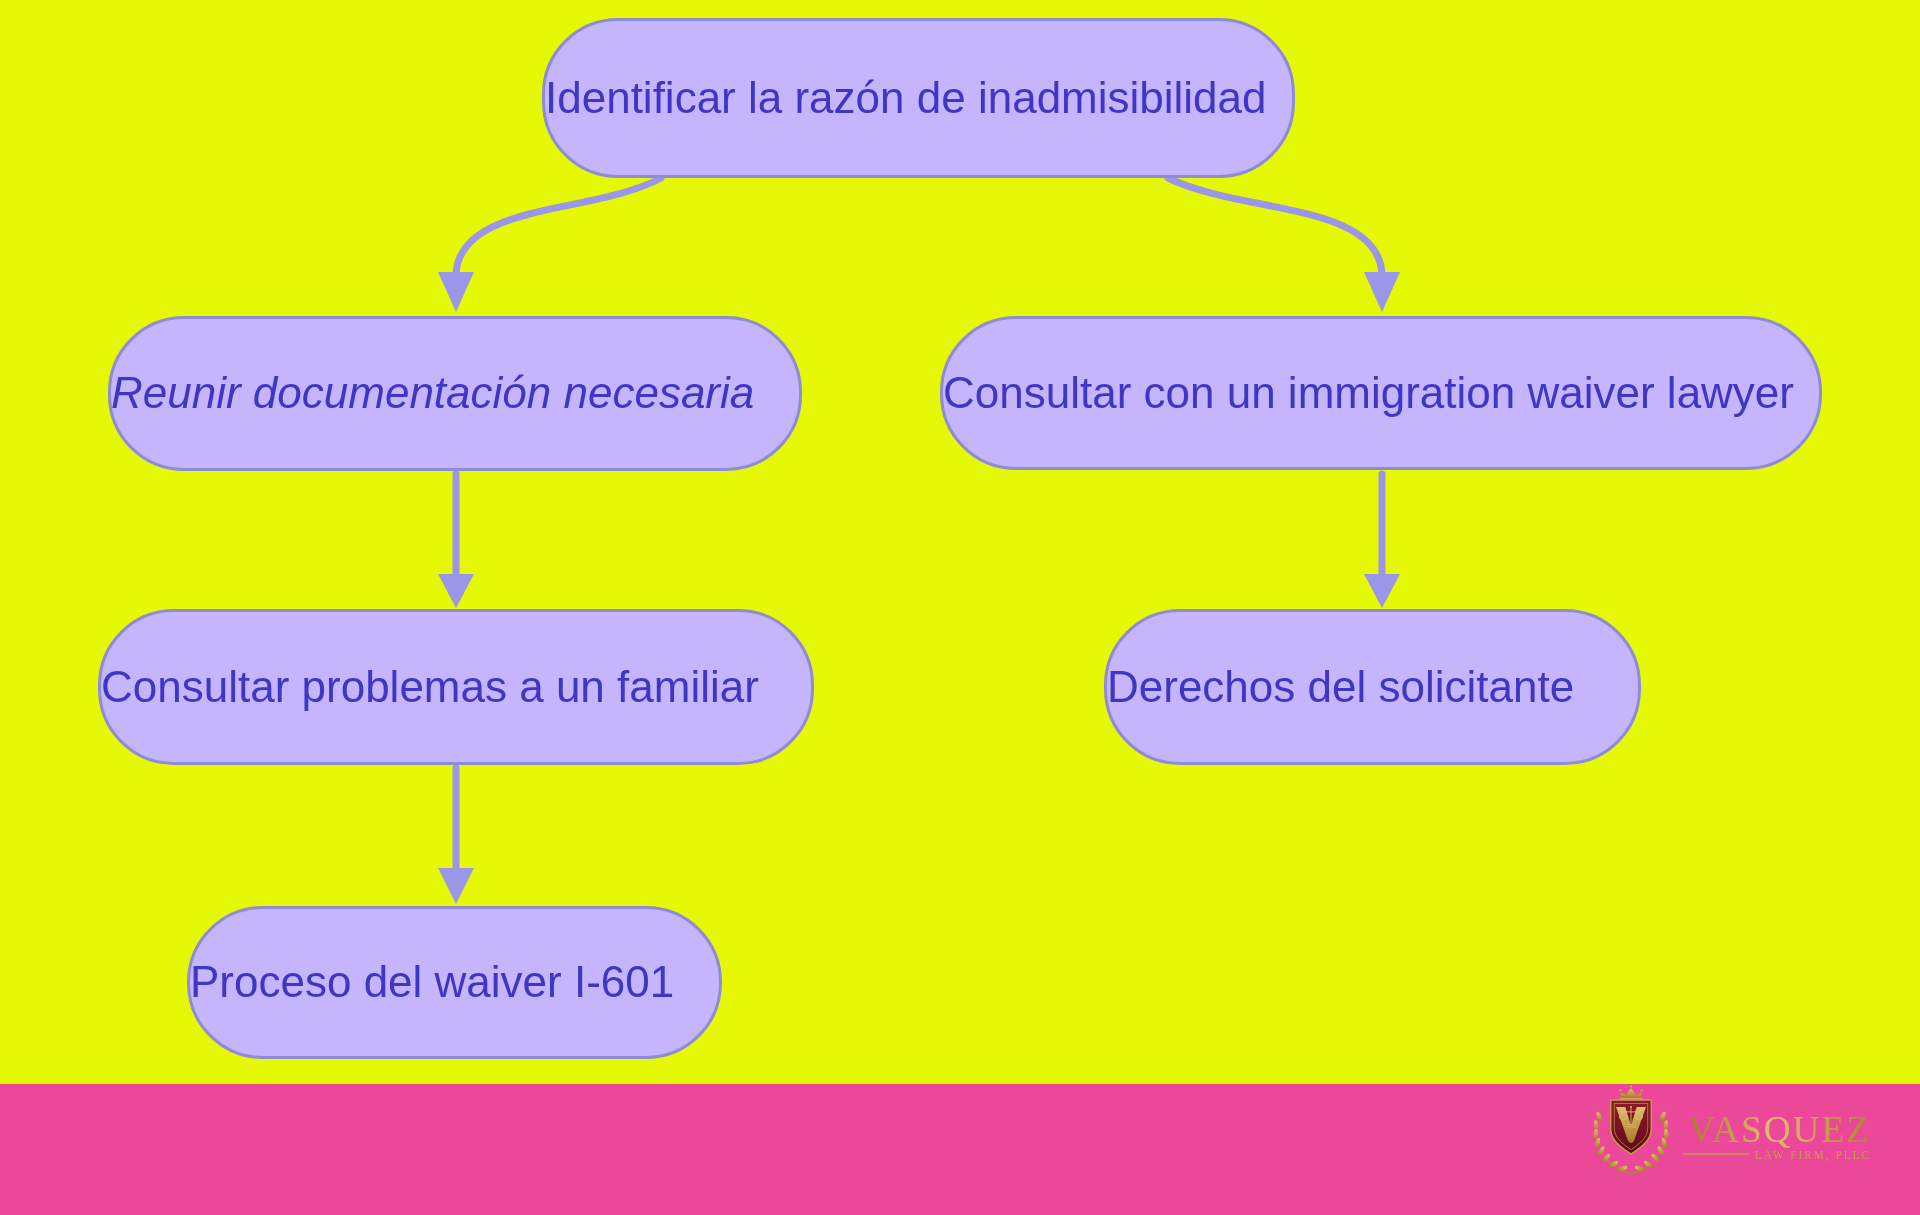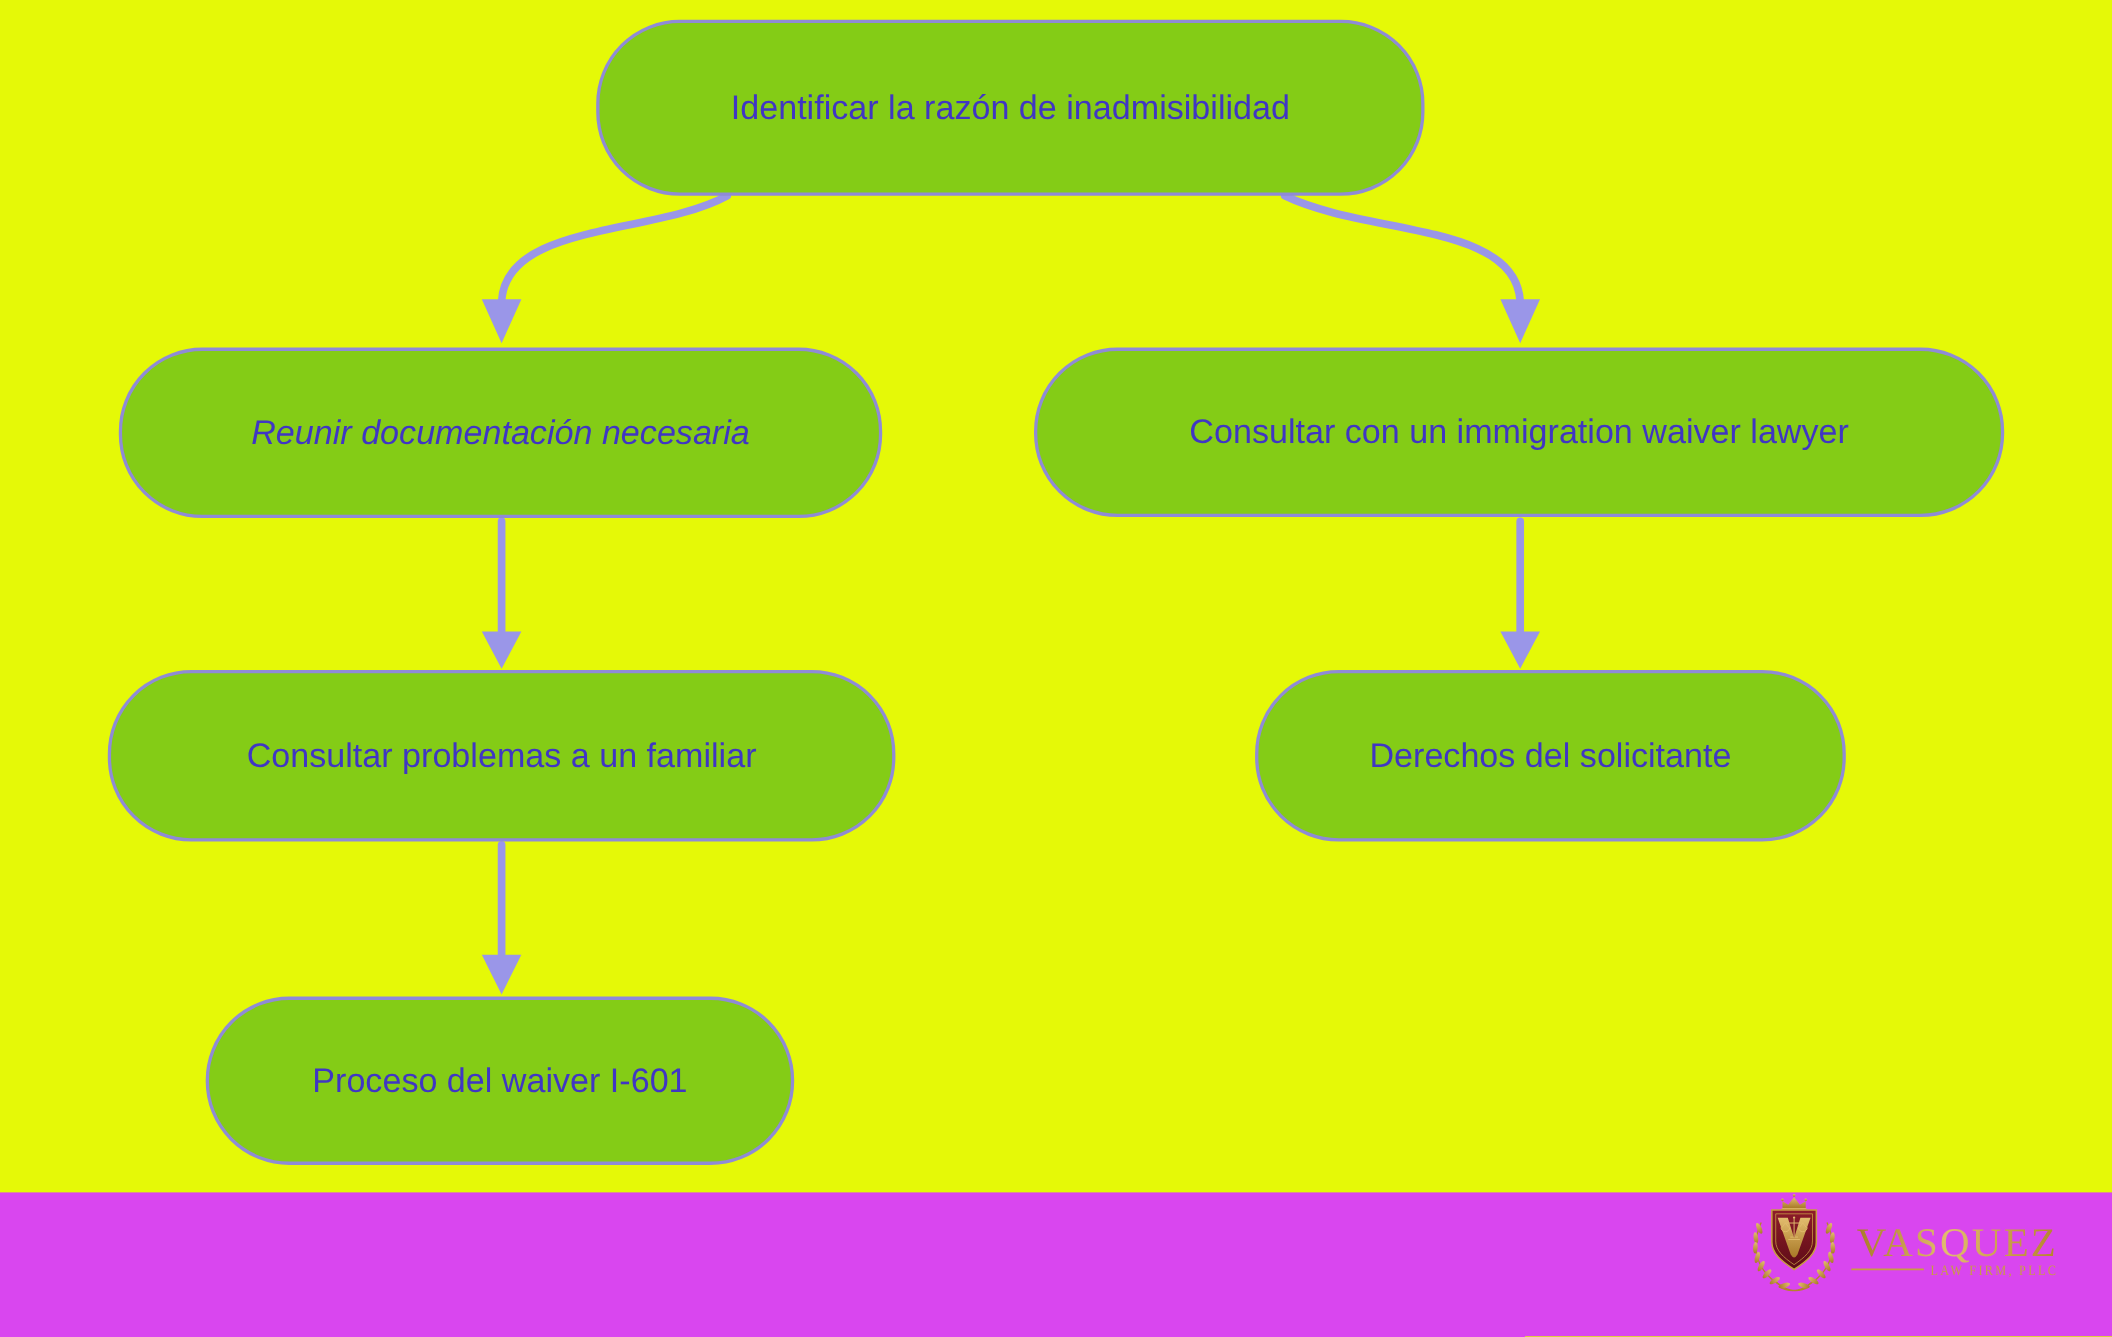--- a/index.html
+++ b/index.html
@@ -7,41 +7,41 @@
     width: 1920px; height: 1215px;
     background: #e5f907;
     position: relative;
     overflow: hidden;
     font-family: "Liberation Sans", "DejaVu Sans", sans-serif;
   }
   .canvas { position: absolute; inset: 0; }
   .edges-layer { position: absolute; left: 0; top: 0; z-index: 1; }
   .node {
     position: absolute; z-index: 2;
-    background: #84cc16;
+    background: #c4b5fd;
     border: 3px solid #8f8bd6;
     border-radius: 76px;
     box-sizing: border-box;
-    display: flex; align-items: center; justify-content: center;
+    display: flex; align-items: center; 
     color: #4036c4;
-    font-size: 31px;
+    font-size: 44px;
     text-align: center;
     line-height: 1.2;
     white-space: nowrap;
   }
   .node-root       { left: 542px;  top: 18px;  width: 753px; height: 160px; }
   .node-reunir     { left: 108px;  top: 316px; width: 694px; height: 155px; font-style: italic; }
   .node-consultar  { left: 940px;  top: 316px; width: 882px; height: 154px; }
   .node-demostrar  { left: 98px;   top: 609px; width: 716px; height: 156px; }
   .node-proceso    { left: 187px;  top: 906px; width: 535px; height: 153px; }
-  .node-derechos   { left: 1141px; top: 609px; width: 537px; height: 156px; }
+  .node-derechos   { left: 1104px; top: 609px; width: 537px; height: 156px; }
   .footer {
     position: absolute; left: 0; top: 1084px;
     width: 1920px; height: 131px;
-    background: #d946ef;
+    background: #ec4899;
     z-index: 3;
   }
   .logo-svg { position: absolute; left: 1586px; top: -2px; }
   .logo-wordmark {
     font-family: "Liberation Serif", "DejaVu Serif", serif;
     font-size: 37px; letter-spacing: 2px;
   }
   .logo-subtitle {
     font-family: "Liberation Serif", "DejaVu Serif", serif;
     font-size: 13px; letter-spacing: 2.4px;

